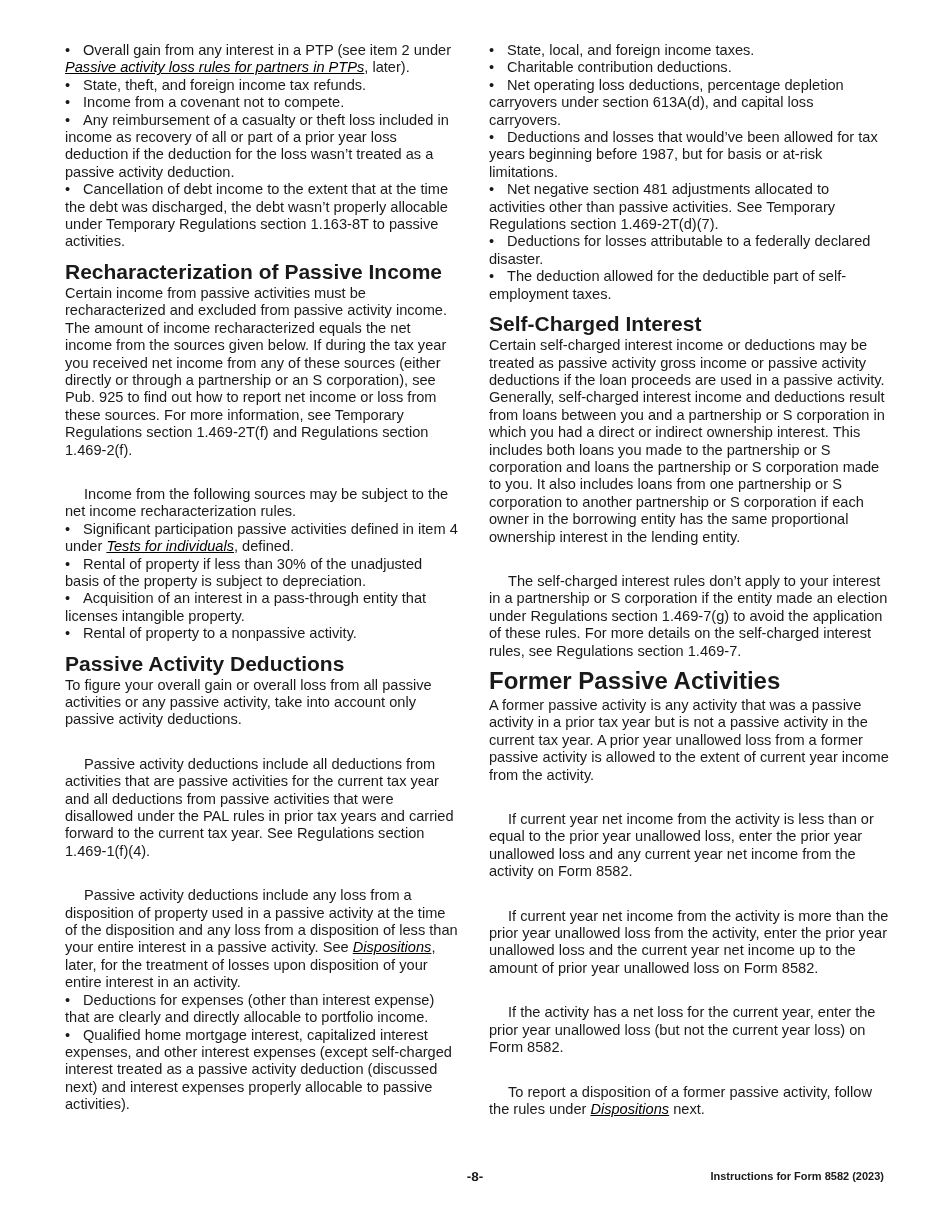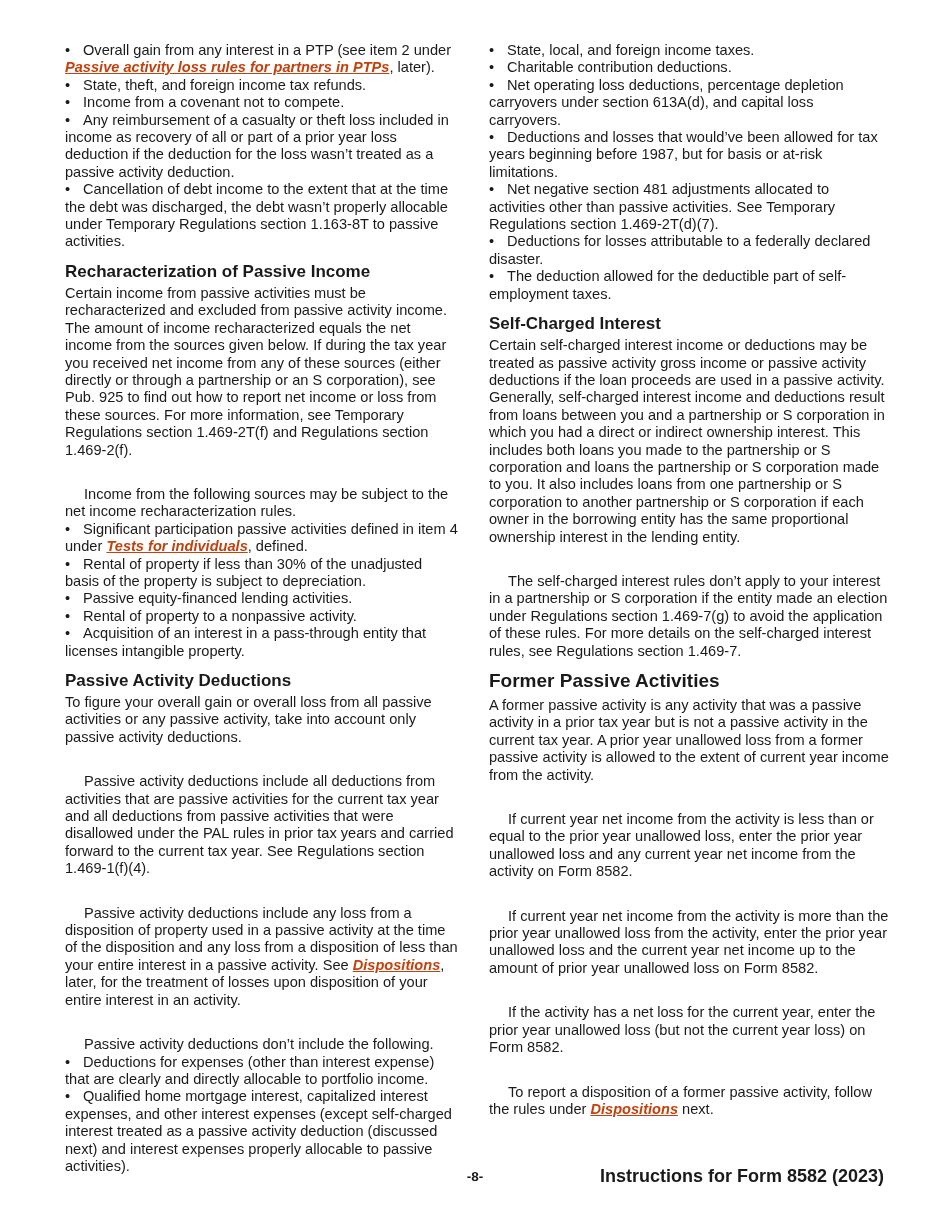--- a/index.html
+++ b/index.html
@@ -10,59 +10,57 @@
   }
   .col { position: absolute; top: 42px; }
   .col-left { left: 65px; width: 395px; }
   .col-right { left: 489px; width: 400px; }
   p { margin: 0; }
   .para-gap { margin-top: 27px; }
   .indent { text-indent: 19px; }
   .bullet::before { content: "\2022"; display: inline-block; width: 18px; text-indent: 0; padding-left: 0; }
   .bullet { }
   h3 {
-    font-size: 17px; font-weight: bold; margin: 12px 0 4px 0; line-height: 18px;
+    font-size: 21px; font-weight: bold; margin: 12px 0 4px 0; line-height: 18px;
   }
   h2 {
-    font-size: 19px; font-weight: bold; margin: 9px 0 4px 0; line-height: 24px;
+    font-size: 24px; font-weight: bold; margin: 9px 0 4px 0; line-height: 24px;
   }
-  a.link { color: #c2410c; font-style: italic; text-decoration: underline; font-weight: bold; }
+  a.link { color: #000000; font-style: italic; text-decoration: underline; }
   .footer-page {
     position: absolute; top: 1168px; left: 0; width: 950px; text-align: center;
     font-weight: bold; font-size: 13.5px;
   }
   .footer-title {
     position: absolute; top: 1168px; right: 66px;
-    font-weight: bold; font-size: 18px;
+    font-weight: bold; font-size: 11px;
   }
 </style>
 </head>
 <body>
 
 <div class="col col-left">
   <p class="bullet"><span>Overall gain from any interest in a PTP (see item 2 under </span><a class="link">Passive activity loss rules for partners in PTPs</a><span>, later).</span></p>
   <p class="bullet">State, theft, and foreign income tax refunds.</p>
   <p class="bullet">Income from a covenant not to compete.</p>
   <p class="bullet">Any reimbursement of a casualty or theft loss included in income as recovery of all or part of a prior year loss deduction if the deduction for the loss wasn’t treated as a passive activity deduction.</p>
   <p class="bullet">Cancellation of debt income to the extent that at the time the debt was discharged, the debt wasn’t properly allocable under Temporary Regulations section 1.163-8T to passive activities.</p>
 
   <h3>Recharacterization of Passive Income</h3>
   <p>Certain income from passive activities must be recharacterized and excluded from passive activity income. The amount of income recharacterized equals the net income from the sources given below. If during the tax year you received net income from any of these sources (either directly or through a partnership or an S corporation), see Pub. 925 to find out how to report net income or loss from these sources. For more information, see Temporary Regulations section 1.469-2T(f) and Regulations section 1.469-2(f).</p>
   <p class="indent para-gap">Income from the following sources may be subject to the net income recharacterization rules.</p>
   <p class="bullet"><span>Significant participation passive activities defined in item 4 under </span><a class="link">Tests for individuals</a><span>, defined.</span></p>
   <p class="bullet">Rental of property if less than 30% of the unadjusted basis of the property is subject to depreciation.</p>
-  <p class="bullet">Passive equity-financed lending activities.</p>
+  <p class="bullet">Acquisition of an interest in a pass-through entity that licenses intangible property.</p>
   <p class="bullet">Rental of property to a nonpassive activity.</p>
-  <p class="bullet">Acquisition of an interest in a pass-through entity that licenses intangible property.</p>
 
   <h3>Passive Activity Deductions</h3>
   <p>To figure your overall gain or overall loss from all passive activities or any passive activity, take into account only passive activity deductions.</p>
   <p class="indent para-gap">Passive activity deductions include all deductions from activities that are passive activities for the current tax year and all deductions from passive activities that were disallowed under the PAL rules in prior tax years and carried forward to the current tax year. See Regulations section 1.469-1(f)(4).</p>
   <p class="indent para-gap"><span>Passive activity deductions include any loss from a disposition of property used in a passive activity at the time of the disposition and any loss from a disposition of less than your entire interest in a passive activity. See </span><a class="link">Dispositions</a><span>, later, for the treatment of losses upon disposition of your entire interest in an activity.</span></p>
-  <p class="indent para-gap">Passive activity deductions don’t include the following.</p>
   <p class="bullet">Deductions for expenses (other than interest expense) that are clearly and directly allocable to portfolio income.</p>
   <p class="bullet">Qualified home mortgage interest, capitalized interest expenses, and other interest expenses (except self-charged interest treated as a passive activity deduction (discussed next) and interest expenses properly allocable to passive activities).</p>
 </div>
 
 <div class="col col-right">
   <p class="bullet">State, local, and foreign income taxes.</p>
   <p class="bullet">Charitable contribution deductions.</p>
   <p class="bullet">Net operating loss deductions, percentage depletion carryovers under section 613A(d), and capital loss carryovers.</p>
   <p class="bullet">Deductions and losses that would’ve been allowed for tax years beginning before 1987, but for basis or at-risk limitations.</p>
   <p class="bullet">Net negative section 481 adjustments allocated to activities other than passive activities. See Temporary Regulations section 1.469-2T(d)(7).</p>

